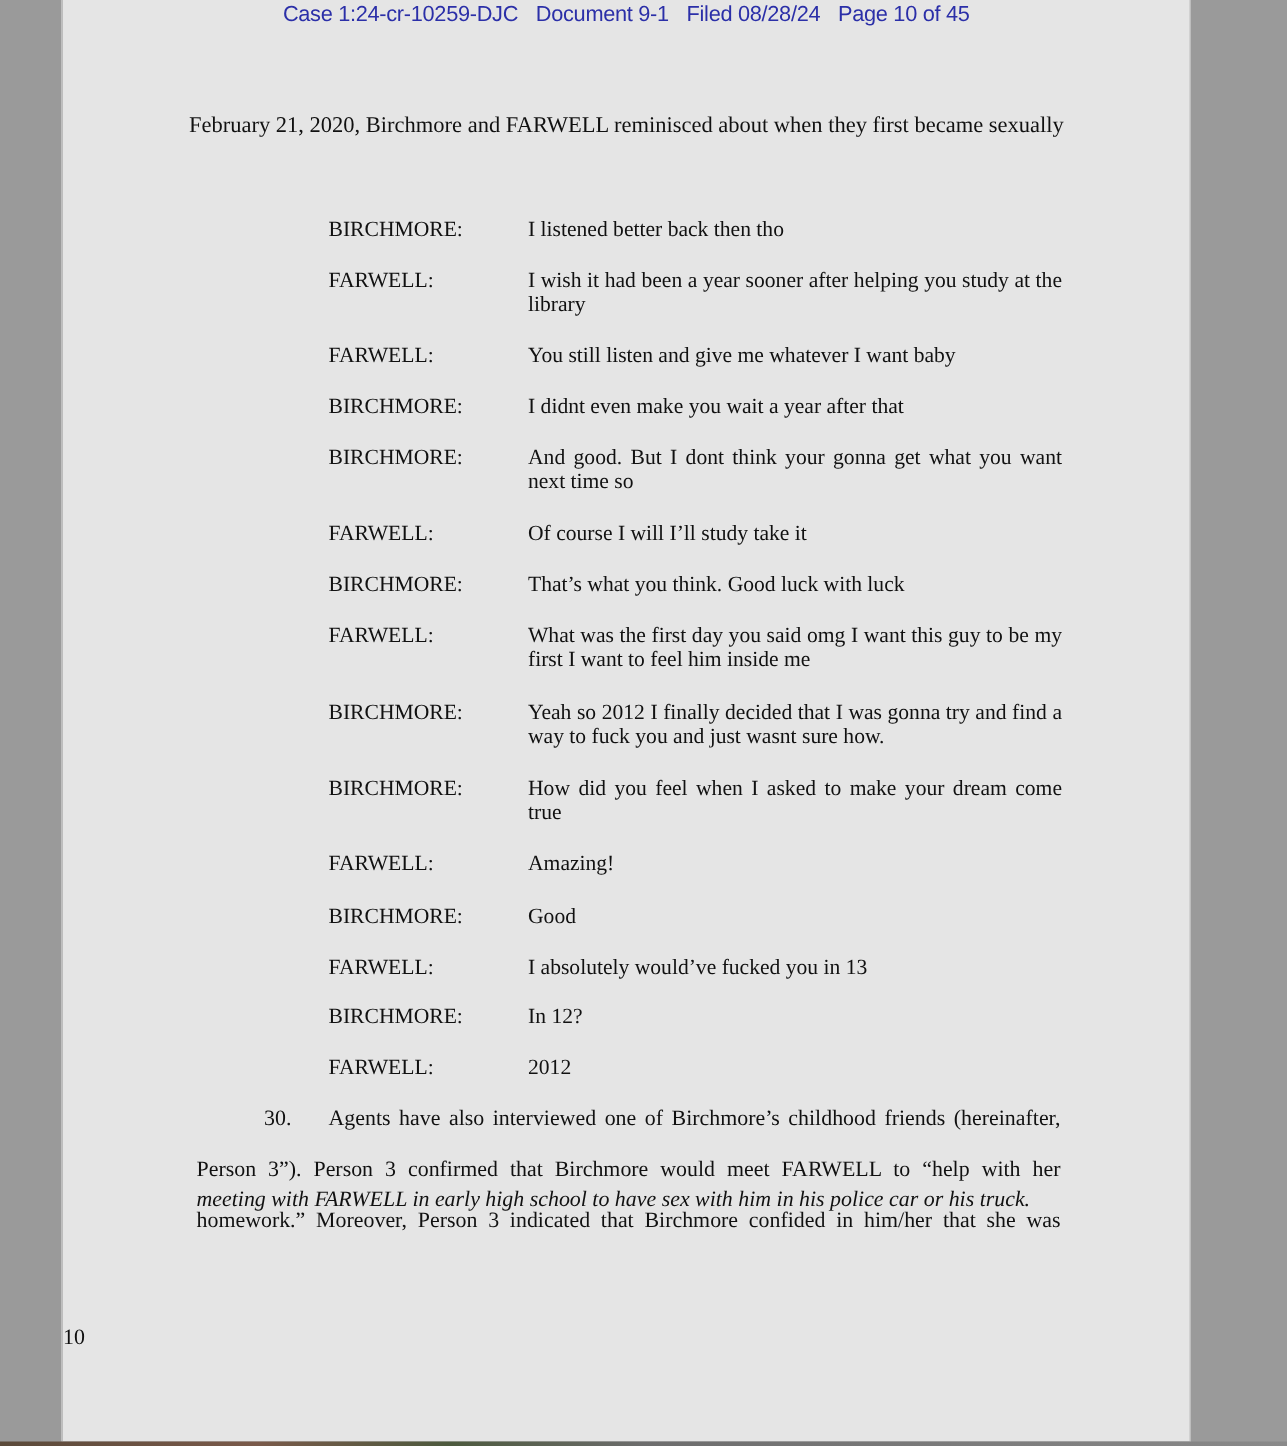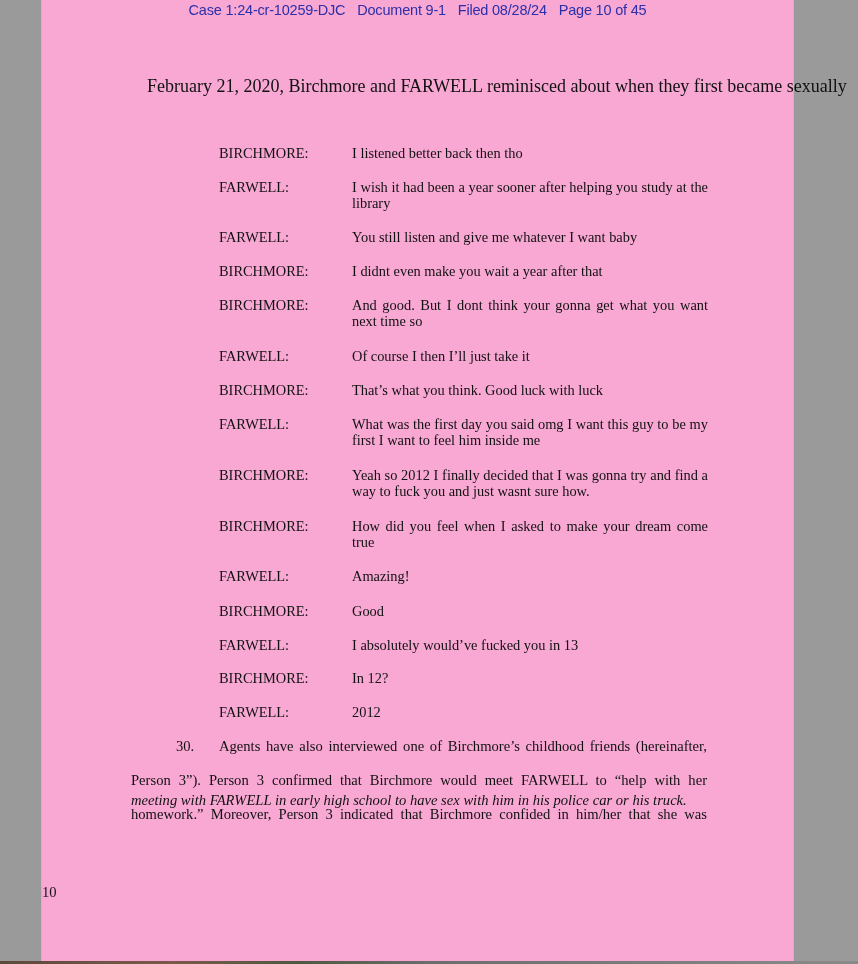--- a/index.html
+++ b/index.html
@@ -13,21 +13,21 @@
       position: relative;
       overflow: hidden;
       font-family: "Liberation Serif", serif;
     }
     .page {
       position: absolute;
       left: 41px;
       top: 0;
       width: 753px;
       height: 961px;
-      background: #f9a8d4;
+      background: #e5e5e5;
       border-left: 1px solid #bdbdbd;
       border-right: 1px solid #bdbdbd;
       box-sizing: border-box;
     }
     .bottom-strip {
       position: absolute;
       left: 0;
       top: 961px;
       width: 858px;
       height: 3px;
@@ -43,24 +43,24 @@
       font-family: "Liberation Sans", sans-serif;
       font-size: 14.5px;
       letter-spacing: -0.2px;
       word-spacing: 0px;
     }
     .ecf-header span {
       margin: 0 4px;
     }
     .intro-line {
       position: absolute;
-      left: 105px;
+      left: 84px;
       width: 580px;
       color: #111;
-      font-size: 18px;
+      font-size: 15px;
       white-space: nowrap;
     }
     .dialog-row {
       position: absolute;
       left: 177px;
       width: 490px;
       color: #111;
       font-size: 14.4px;
       line-height: 16px;
     }
@@ -136,21 +136,21 @@
     <div class="dialog-row" style="top:263px;">
       <div class="speaker">BIRCHMORE:</div>
       <div class="speech">I didnt even make you wait a year after that</div>
     </div>
     <div class="dialog-row" style="top:297px;">
       <div class="speaker">BIRCHMORE:</div>
       <div class="speech">And good.  But I dont think your gonna get what you want next time so</div>
     </div>
     <div class="dialog-row" style="top:348px;">
       <div class="speaker">FARWELL:</div>
-      <div class="speech">Of course I then I’ll just take it</div>
+      <div class="speech">Of course I will I’ll study take it</div>
     </div>
     <div class="dialog-row" style="top:382px;">
       <div class="speaker">BIRCHMORE:</div>
       <div class="speech">That’s what you think.  Good luck with luck</div>
     </div>
     <div class="dialog-row" style="top:416px;">
       <div class="speaker">FARWELL:</div>
       <div class="speech">What was the first day you said omg I want this guy to be my first I want to feel him inside me</div>
     </div>
     <div class="dialog-row" style="top:467px;">

